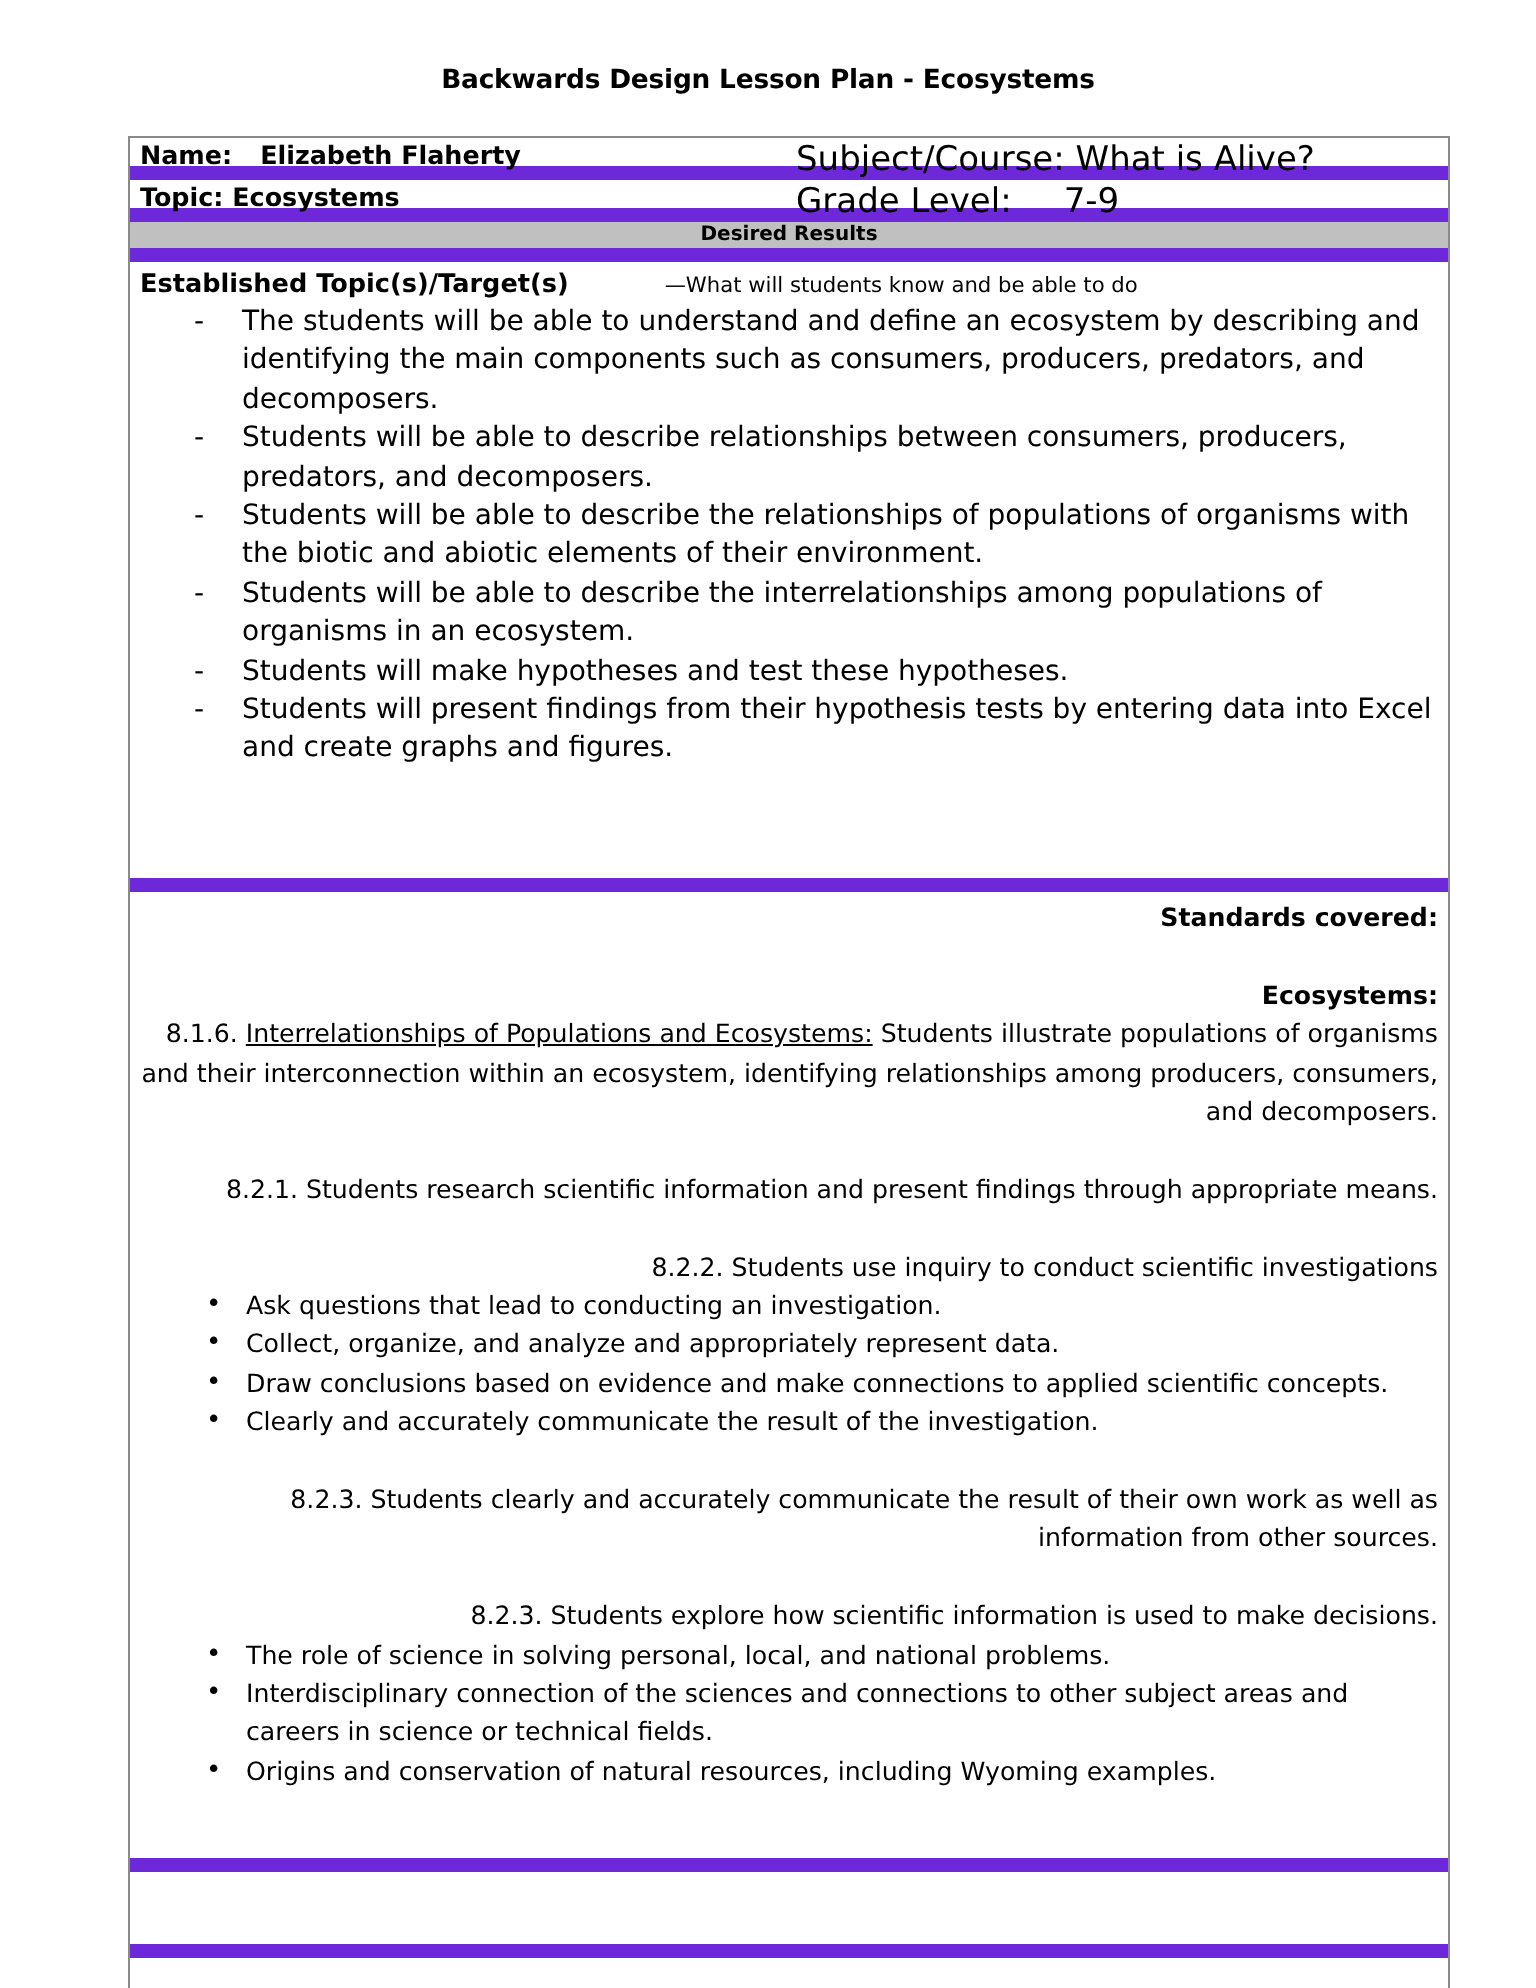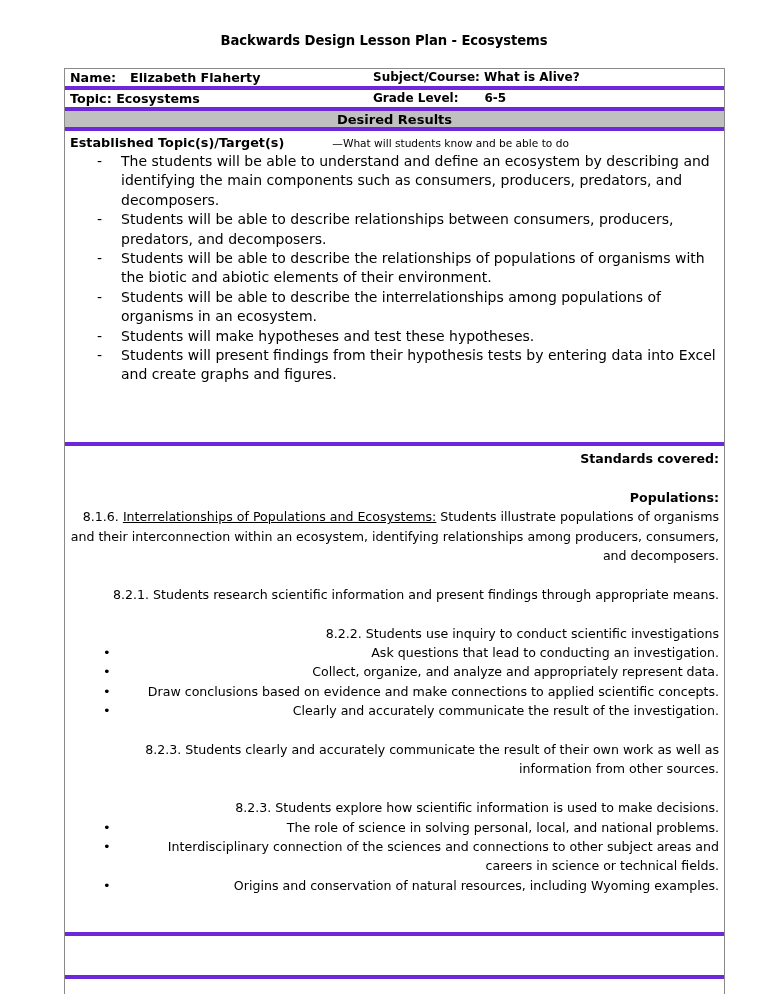--- a/index.html
+++ b/index.html
@@ -35,50 +35,50 @@
   .table {
     position: absolute;
     left: 64px;
     top: 68px;
     width: 661px;
     border: 1px solid #8a8a8a;
     border-collapse: collapse;
     box-sizing: border-box;
   }
   .row {
-    border-bottom: 4px solid #6d28d9;
+    border-bottom: 7px solid #6d28d9;
     box-sizing: border-box;
     position: relative;
   }
   .row.last { border-bottom: none; }
 
   .row-name, .row-topic {
     height: 21px;
     padding: 1px 0 0 5px;
     font-size: 12.7px;
     font-weight: bold;
     box-sizing: border-box;
     white-space: nowrap;
   }
   .col-right {
     position: absolute;
-    left: 308px;
+    left: 333px;
     top: 1px;
-    font-size: 12px;
-    font-weight: bold;
+    font-size: 17px;
+    font-weight: normal;
     white-space: nowrap;
   }
   .gap-s { display: inline-block; width: 14px; }
   .gap-m { display: inline-block; width: 26px; }
 
   .row-banner {
     height: 20px;
     background: #c0c0c0;
     text-align: center;
-    font-size: 13px;
+    font-size: 10px;
     font-weight: bold;
     padding-top: 1px;
     box-sizing: border-box;
   }
 
   .cell-body {
     padding: 3px 5px 6px 5px;
     box-sizing: border-box;
   }
 
@@ -129,21 +129,20 @@
     margin: 0;
     text-align: right;
   }
   .spacer { height: 19.4px; }
   .u { text-decoration: underline; }
 
   ul.bullet-list {
     list-style: none;
     margin: 0;
     padding: 0;
-    text-align: right;
   }
   ul.bullet-list > li {
     position: relative;
     padding-left: 53px;
     font-size: 12.6px;
     line-height: 19.4px;
   }
   ul.bullet-list > li::before {
     content: "\2022";
     position: absolute;
@@ -164,42 +163,42 @@
 
   <div class="table">
 
     <div class="row row-name">
       <span>Name:</span><span class="gap-s"></span><span>Elizabeth Flaherty</span>
       <span class="col-right"><span>Subject/Course:</span> <span>What is Alive?</span></span>
     </div>
 
     <div class="row row-topic">
       <span>Topic:</span> <span>Ecosystems</span>
-      <span class="col-right"><span>Grade Level:</span><span class="gap-m"></span><span>6-5</span></span>
+      <span class="col-right"><span>Grade Level:</span><span class="gap-m"></span><span>7-9</span></span>
     </div>
 
     <div class="row row-banner">Desired Results</div>
 
     <div class="row goals-row cell-body">
       <div class="goal-head"><span class="bold">Established Topic(s)/Target(s)</span><span class="sub">—What will students know and be able to do</span></div>
       <ul class="dash-list">
         <li>The students will be able to understand and define an ecosystem by describing and identifying the main components such as consumers, producers, predators, and decomposers.</li>
         <li>Students will be able to describe relationships between consumers, producers, predators, and decomposers.</li>
         <li>Students will be able to describe the relationships of populations of organisms with the biotic and abiotic elements of their environment.</li>
         <li>Students will be able to describe the interrelationships among populations of organisms in an ecosystem.</li>
         <li>Students will make hypotheses and test these hypotheses.</li>
         <li>Students will present findings from their hypothesis tests by entering data into Excel and create graphs and figures.</li>
       </ul>
     </div>
 
     <div class="row std-row cell-body">
       <div class="std-block">
         <p class="hd">Standards covered:</p>
         <div class="spacer"></div>
-        <p class="hd">Populations:</p>
+        <p class="hd">Ecosystems:</p>
         <p><span>8.1.6.</span> <span class="u">Interrelationships of Populations and Ecosystems:</span> <span>Students illustrate populations of organisms and their interconnection within an ecosystem, identifying relationships among producers, consumers, and decomposers.</span></p>
         <div class="spacer"></div>
         <p>8.2.1. Students research scientific information and present findings through appropriate means.</p>
         <div class="spacer"></div>
         <p>8.2.2. Students use inquiry to conduct scientific investigations</p>
         <ul class="bullet-list">
           <li>Ask questions that lead to conducting an investigation.</li>
           <li>Collect, organize, and analyze and appropriately represent data.</li>
           <li>Draw conclusions based on evidence and make connections to applied scientific concepts.</li>
           <li>Clearly and accurately communicate the result of the investigation.</li>

